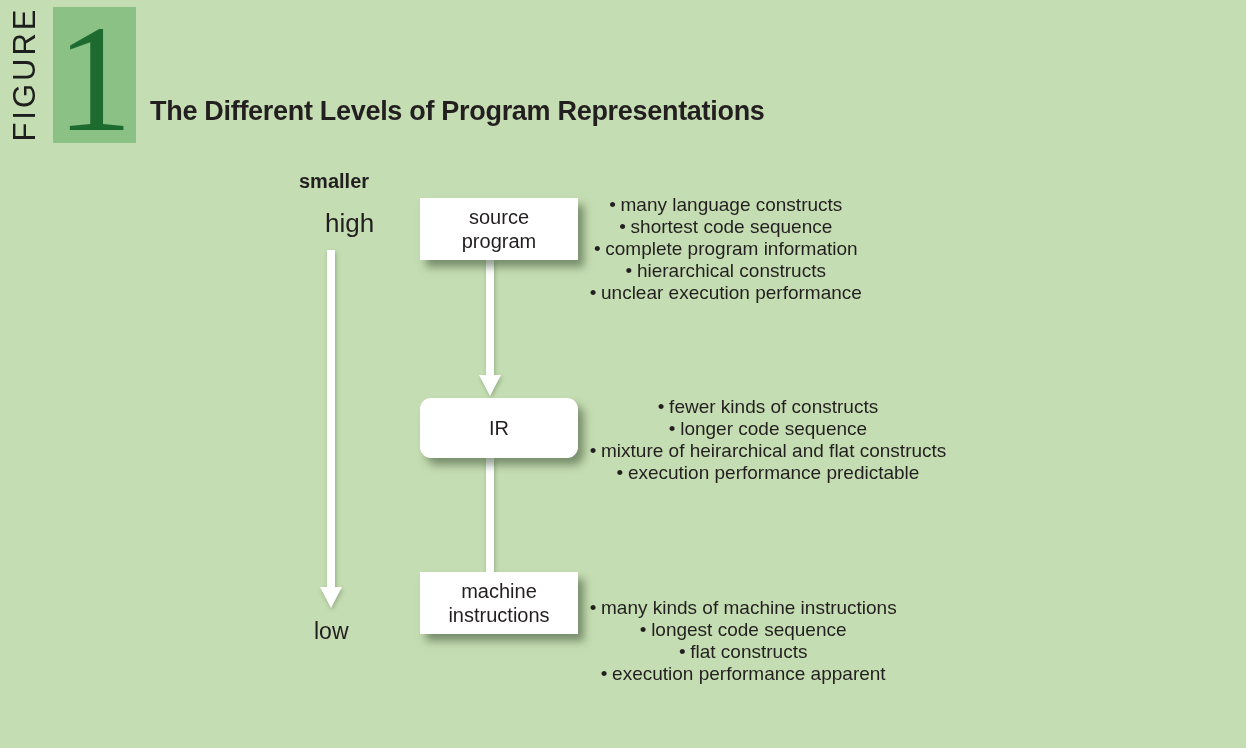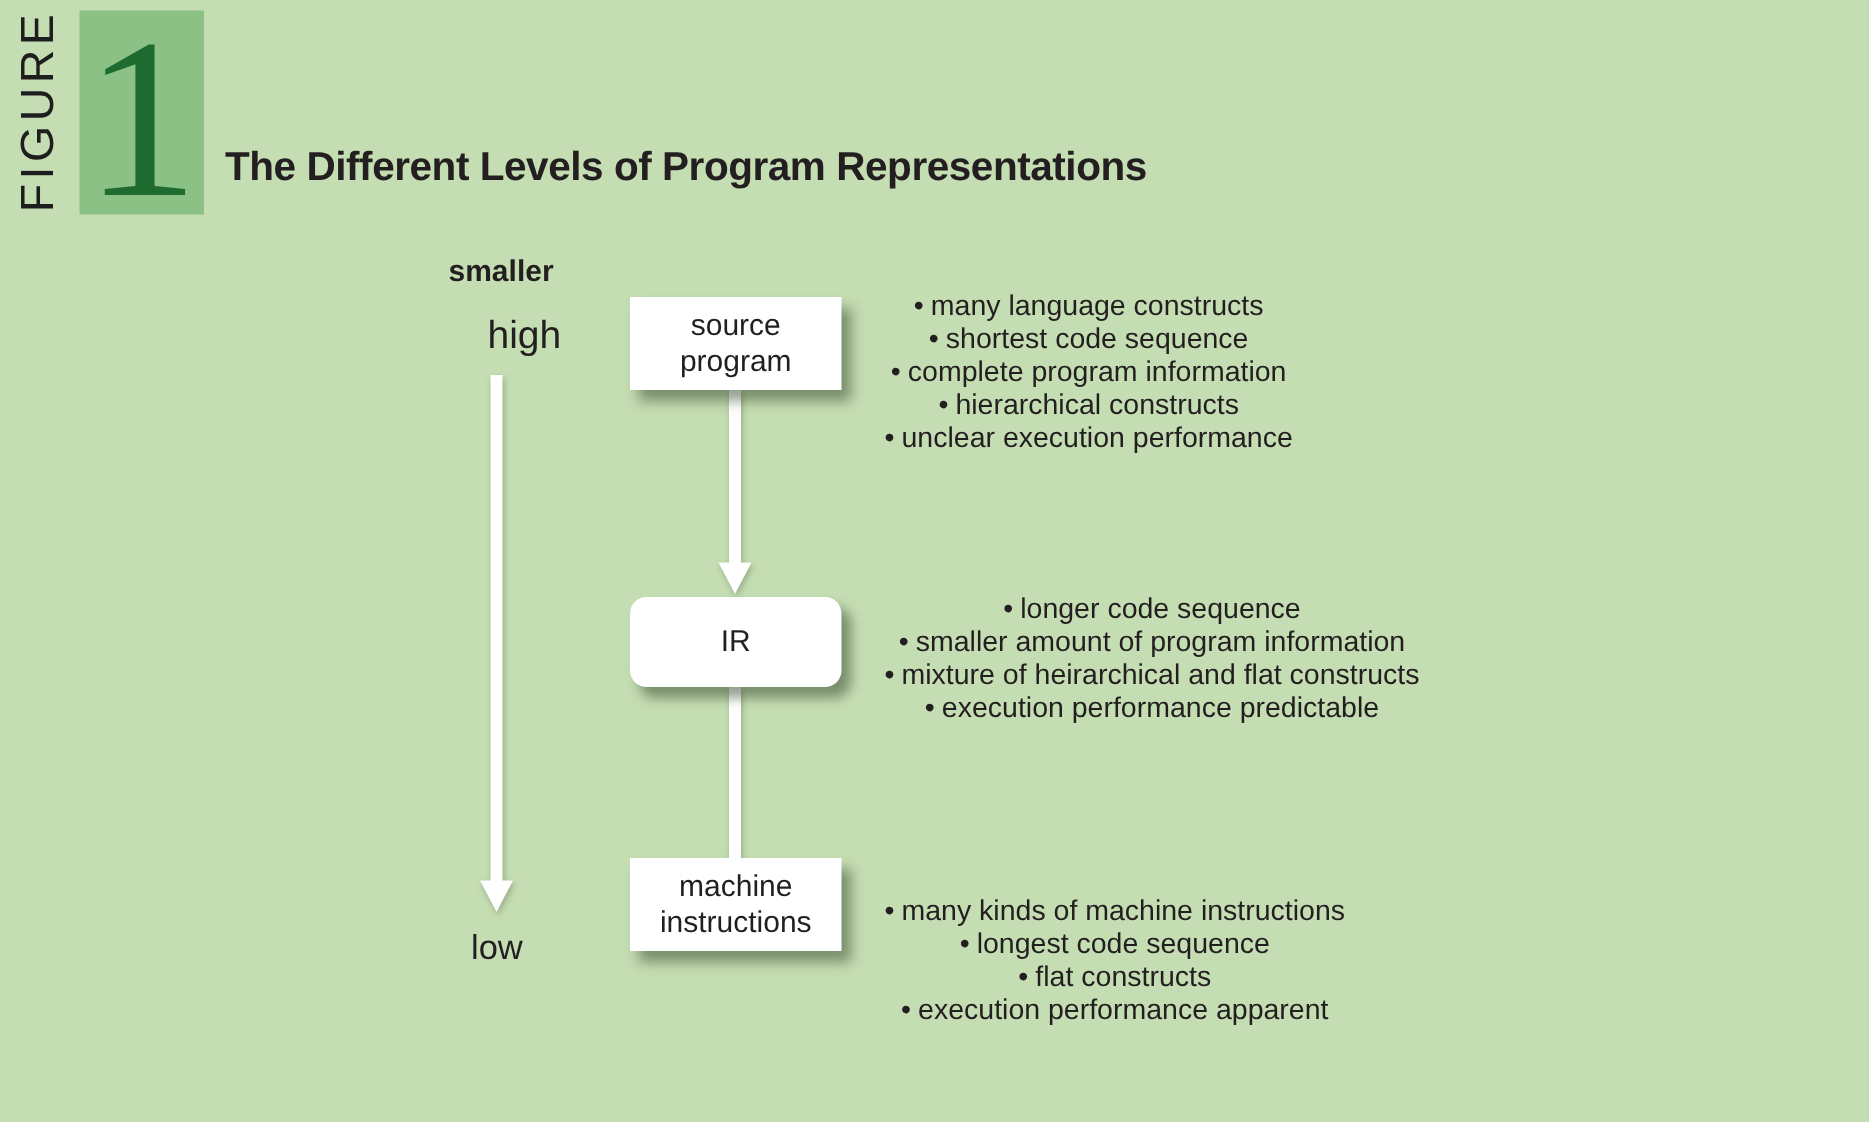--- a/index.html
+++ b/index.html
@@ -48,21 +48,21 @@
     border-top:21px solid #ffffff;
   }
   #axis-arrow{left:320px;top:250px;height:358px;}
   #axis-arrow .shaft{height:338px;}
   #flow-arrow-1{left:479px;top:260px;height:136px;}
   #flow-arrow-1 .shaft{height:116px;}
   #flow-arrow-2{left:479px;top:458px;height:140px;}
   #flow-arrow-2 .shaft{height:120px;}
   
   .node-box{
-    position:absolute;left:420px;width:141px;
+    position:absolute;left:420px;width:158px;
     background:#ffffff;
     box-shadow:6px 7px 8px rgba(45,65,40,.5);
     display:flex;flex-direction:column;align-items:center;justify-content:center;
     font-size:20px;line-height:24px;text-align:center;
     z-index:2;
   }
   #node-source{top:198px;height:62px;}
   #node-ir{top:398px;height:60px;border-radius:11px;}
   #node-machine{top:572px;height:62px;text-align:center;}
   
@@ -120,22 +120,22 @@
 
   <ul class="bullet-list" id="bullets-1">
     <li><span class="dot">•</span><span>many language constructs</span></li>
     <li><span class="dot">•</span><span>shortest code sequence</span></li>
     <li><span class="dot">•</span><span>complete program information</span></li>
     <li><span class="dot">•</span><span>hierarchical constructs</span></li>
     <li><span class="dot">•</span><span>unclear execution performance</span></li>
   </ul>
 
   <ul class="bullet-list" id="bullets-2">
+    <li><span class="dot">•</span><span>fewer kinds of constructs</span></li>
     <li><span class="dot">•</span><span>longer code sequence</span></li>
-    <li><span class="dot">•</span><span>smaller amount of program information</span></li>
     <li><span class="dot">•</span><span>mixture of heirarchical and flat constructs</span></li>
     <li><span class="dot">•</span><span>execution performance predictable</span></li>
   </ul>
 
   <ul class="bullet-list" id="bullets-3">
     <li><span class="dot">•</span><span>many kinds of machine instructions</span></li>
     <li><span class="dot">•</span><span>longest code sequence</span></li>
     <li><span class="dot">•</span><span>flat constructs</span></li>
     <li><span class="dot">•</span><span>execution performance apparent</span></li>
   </ul>

